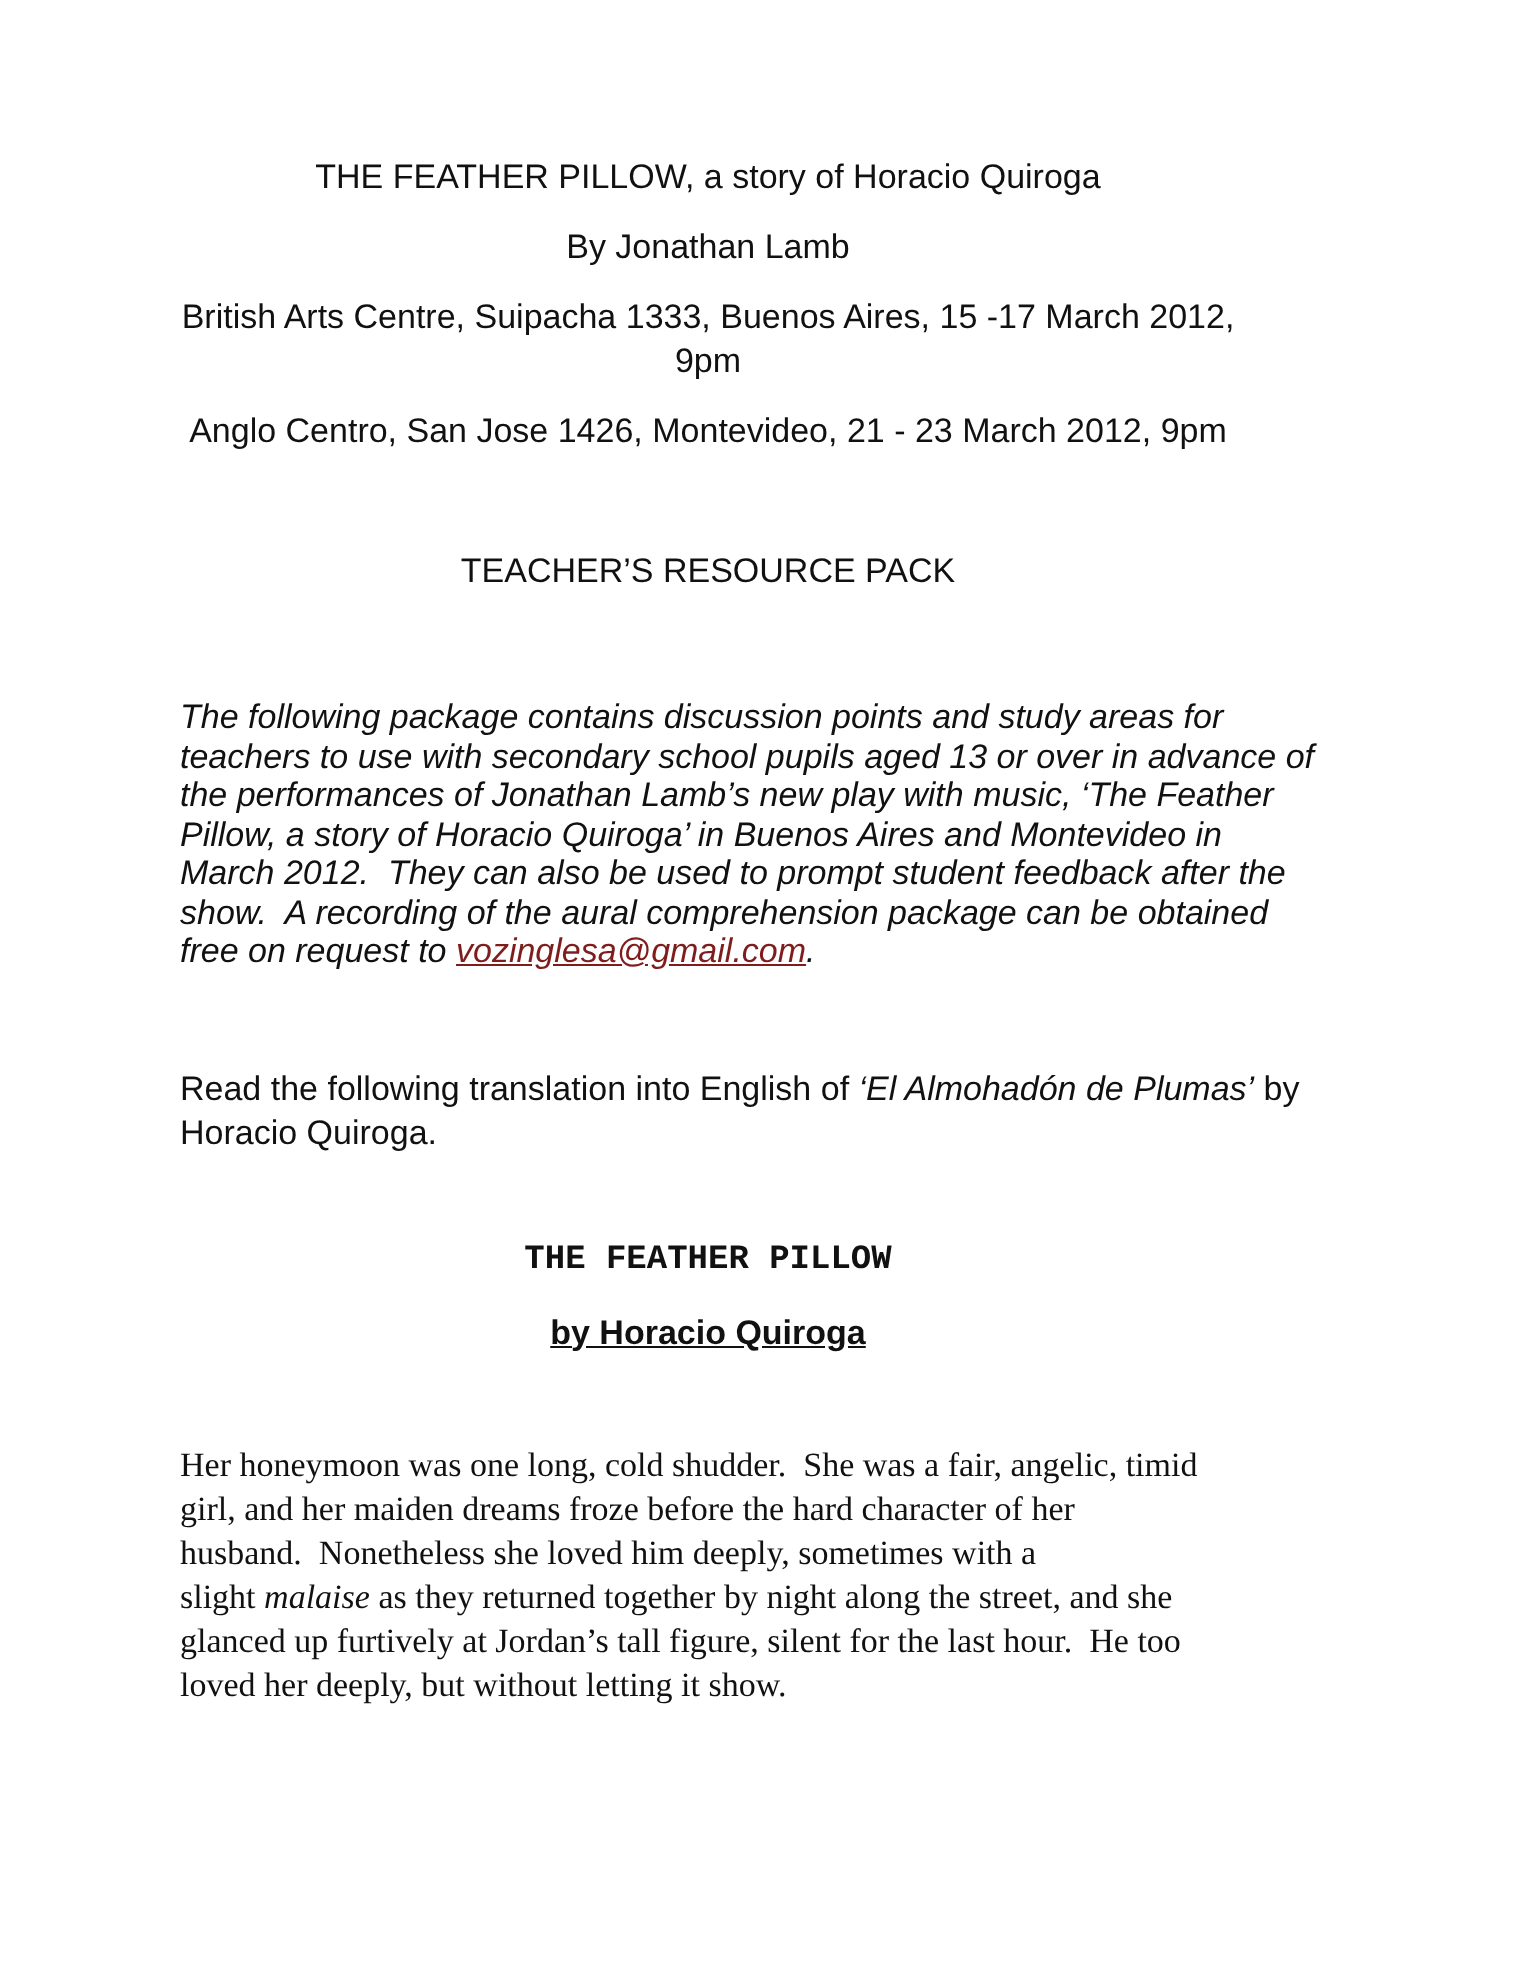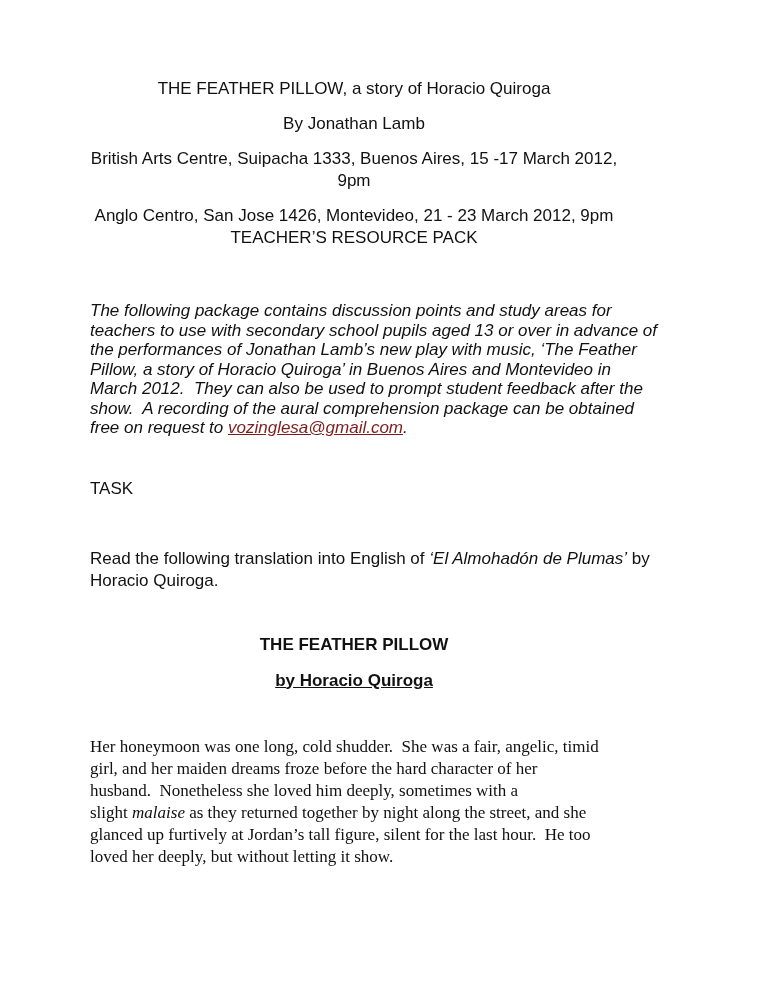--- a/index.html
+++ b/index.html
@@ -21,21 +21,21 @@
     height: 994px;
     padding: 78px 78px 0 90px; 
     background: #ffffff;
   }
   p { margin: 0; }
   .centered {
     text-align: center;
     line-height: 22px;
   }
   .header-line { margin-bottom: 13px; }
-  .resource-heading { }
+  .resource-heading { margin-top: 48px; }
   .para {
     white-space: pre-wrap;       
     width: 650px;                
     text-align: left;
   }
   .intro-para {
     margin-top: 52px;
     line-height: 19.5px;
     font-style: italic;
   }
@@ -43,20 +43,21 @@
     margin-top: 40px;
     line-height: 22px;
   }
   .task-instruction {
     margin-top: 48px;
     line-height: 22px;
   }
   .story-title {
     margin-top: 42px;
     font-weight: bold;
+    font-family: Liberation Mono, monospace;
   }
   .story-author {
     margin-top: 14px;
     font-weight: bold;
     text-decoration: underline;
   }
   .story-para {
     margin-top: 44px;
     line-height: 22px;
     font-family: Liberation Serif, serif;
@@ -83,21 +84,20 @@
   <p class="centered resource-heading">TEACHER’S RESOURCE PACK</p>
 
   <p class="para intro-para"><span class="run plain">The following package contains discussion points and study areas for
 teachers to use with secondary school pupils aged 13 or over in advance of
 the performances of Jonathan Lamb’s new play with music, ‘The Feather
 Pillow, a story of Horacio Quiroga’ in Buenos Aires and Montevideo in
 March 2012.  They can also be used to prompt student feedback after the
 show.  A recording of the aural comprehension package can be obtained
 free on request to </span><a href="#" class="run link">vozinglesa@gmail.com</a><span class="run plain">.</span></p>
 
-  <p class="task-heading">TASK</p>
 
   <p class="para task-instruction"><span class="run plain">Read the following translation into English of </span><span class="run italic">‘El Almohadón de Plumas’</span><span class="run plain"> by
 Horacio Quiroga.</span></p>
 
   <p class="centered story-title">THE FEATHER PILLOW</p>
 
   <p class="centered story-author">by Horacio Quiroga</p>
 
   <p class="para story-para"><span class="run plain">Her honeymoon was one long, cold shudder.  She was a fair, angelic, timid
 girl, and her maiden dreams froze before the hard character of her

